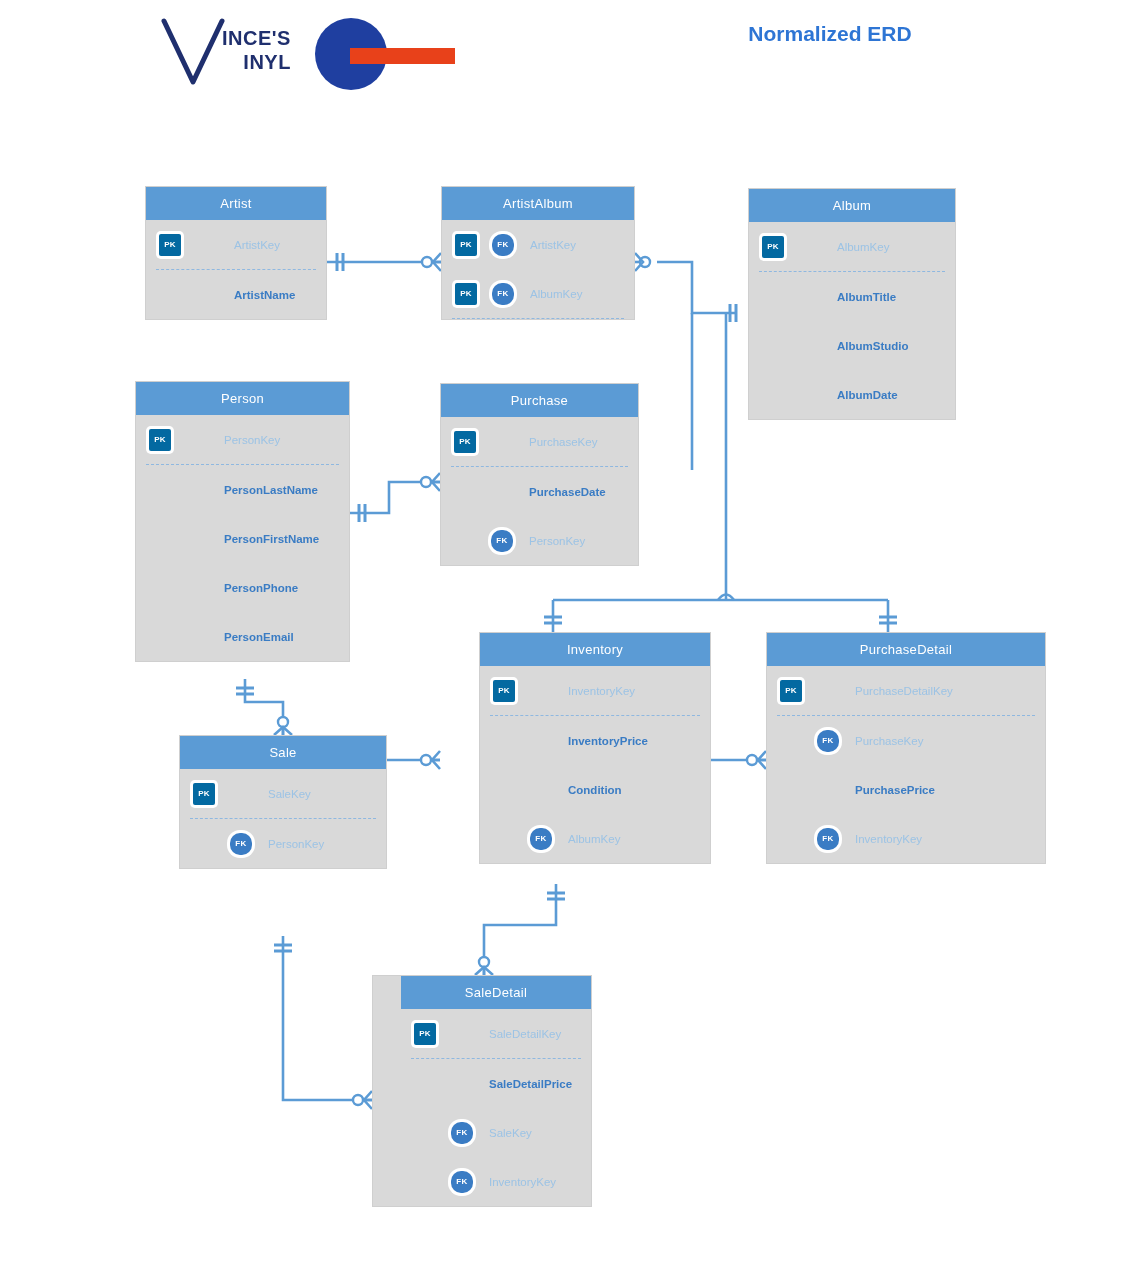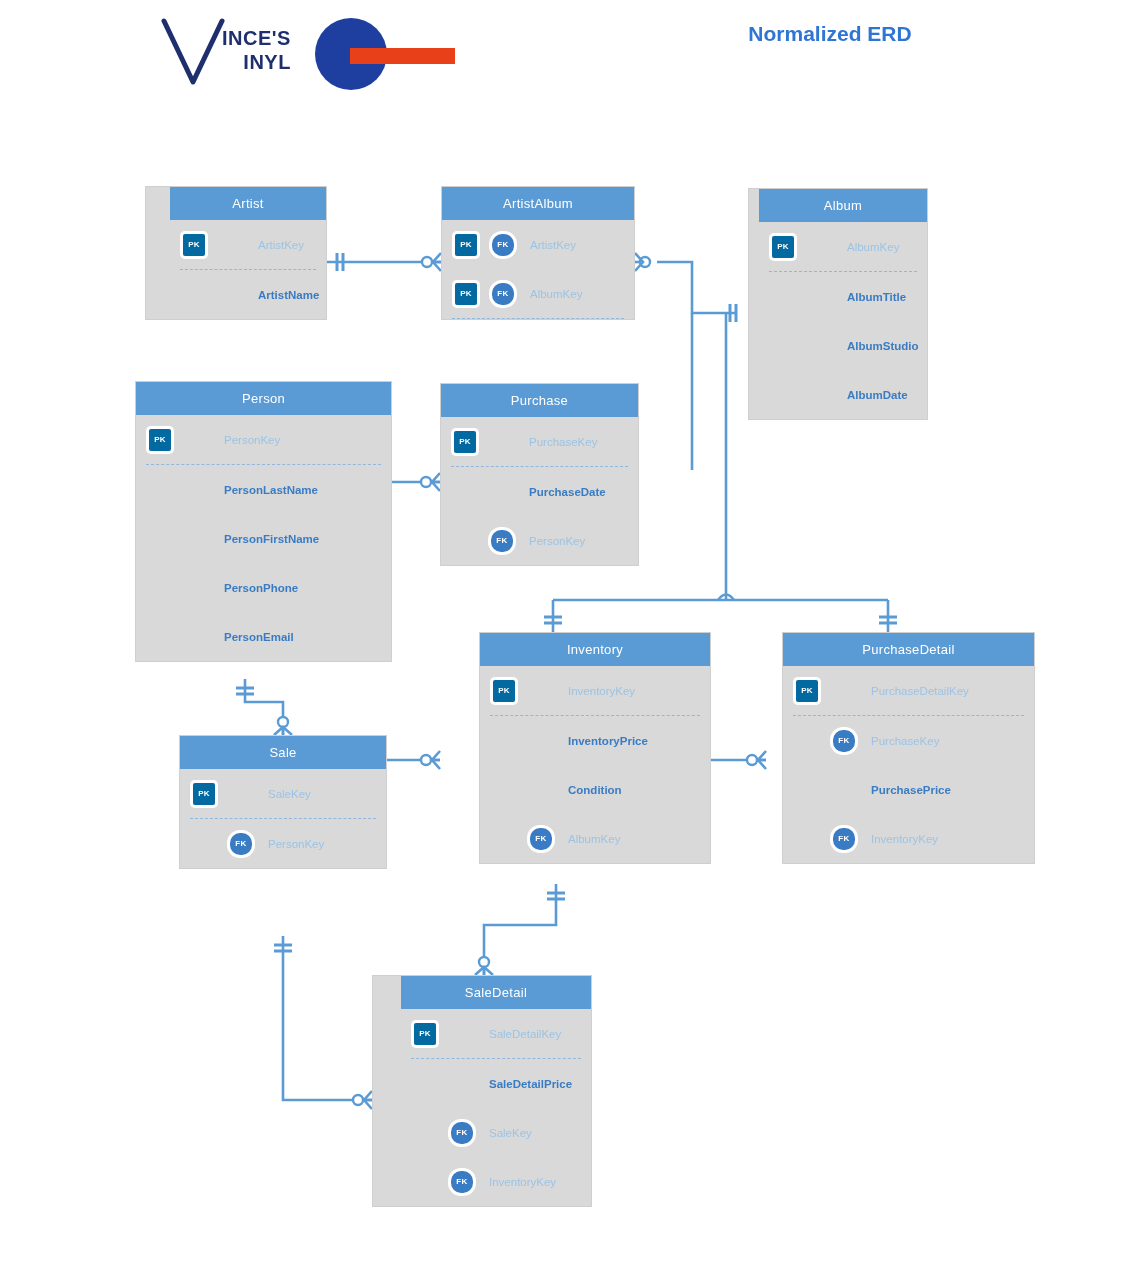--- a/index.html
+++ b/index.html
@@ -126,21 +126,21 @@
 
       <path d="M556 884 L556 925 L484 925 L484 975"></path>
       <line x1="547" y1="893" x2="565" y2="893" stroke-width="3"></line>
       <line x1="547" y1="899" x2="565" y2="899" stroke-width="3"></line>
       <circle cx="484" cy="962" r="5" fill="#ffffff" stroke="#5b9bd5" stroke-width="2.4"></circle>
       <path d="M475 975 L484 967 L493 975" stroke-width="2.6"></path>
       <line x1="484" y1="967" x2="484" y2="975"></line>
     </g>
   </svg>
 
-  <div class="entity" style="left:145px;top:186px;width:182px;padding-left:24px;">
+  <div class="entity" style="left:145px;top:186px;width:182px;">
     <div class="ehead">Artist</div>
     <div class="attrs">
       <div class="attr key">
         <div class="slot">
             <span class="keybox pk">PK</span>
           </div>
         <div class="slot"></div>
         <span class="aname">ArtistKey</span>
       </div>
       <div class="divider"></div>
@@ -170,21 +170,21 @@
           </div>
         <div class="slot">
             <span class="keybox fk">FK</span>
           </div>
         <span class="aname">AlbumKey</span>
       </div>
       <div class="divider"></div>
     </div>
   </div>
 
-  <div class="entity" style="left:748px;top:188px;width:180px;padding-left:10px;">
+  <div class="entity" style="left:748px;top:188px;width:208px;">
     <div class="ehead">Album</div>
     <div class="attrs">
       <div class="attr key">
         <div class="slot">
             <span class="keybox pk">PK</span>
           </div>
         <div class="slot"></div>
         <span class="aname">AlbumKey</span>
       </div>
       <div class="divider"></div>
@@ -199,21 +199,21 @@
         <span class="aname">AlbumStudio</span>
       </div>
       <div class="attr nonkey">
         <div class="slot"></div>
         <div class="slot"></div>
         <span class="aname">AlbumDate</span>
       </div>
     </div>
   </div>
 
-  <div class="entity" style="left:135px;top:381px;width:257px;">
+  <div class="entity" style="left:135px;top:381px;width:215px;">
     <div class="ehead">Person</div>
     <div class="attrs">
       <div class="attr key">
         <div class="slot">
             <span class="keybox pk">PK</span>
           </div>
         <div class="slot"></div>
         <span class="aname">PersonKey</span>
       </div>
       <div class="divider"></div>
@@ -290,21 +290,21 @@
       <div class="attr fkrow">
         <div class="slot"></div>
         <div class="slot">
             <span class="keybox fk">FK</span>
           </div>
         <span class="aname">AlbumKey</span>
       </div>
     </div>
   </div>
 
-  <div class="entity" style="left:782px;top:632px;width:253px;">
+  <div class="entity" style="left:766px;top:632px;width:280px;">
     <div class="ehead">PurchaseDetail</div>
     <div class="attrs">
       <div class="attr key">
         <div class="slot">
             <span class="keybox pk">PK</span>
           </div>
         <div class="slot"></div>
         <span class="aname">PurchaseDetailKey</span>
       </div>
       <div class="divider"></div>

